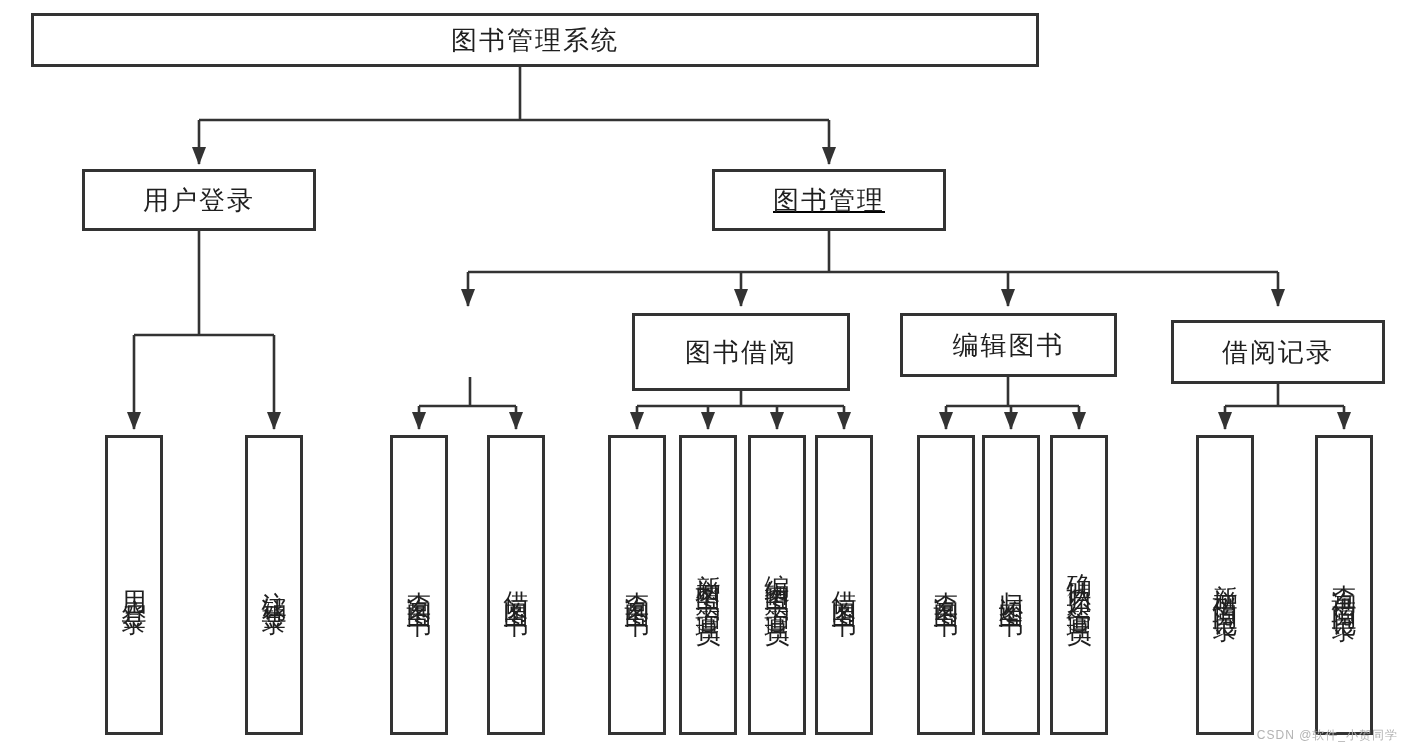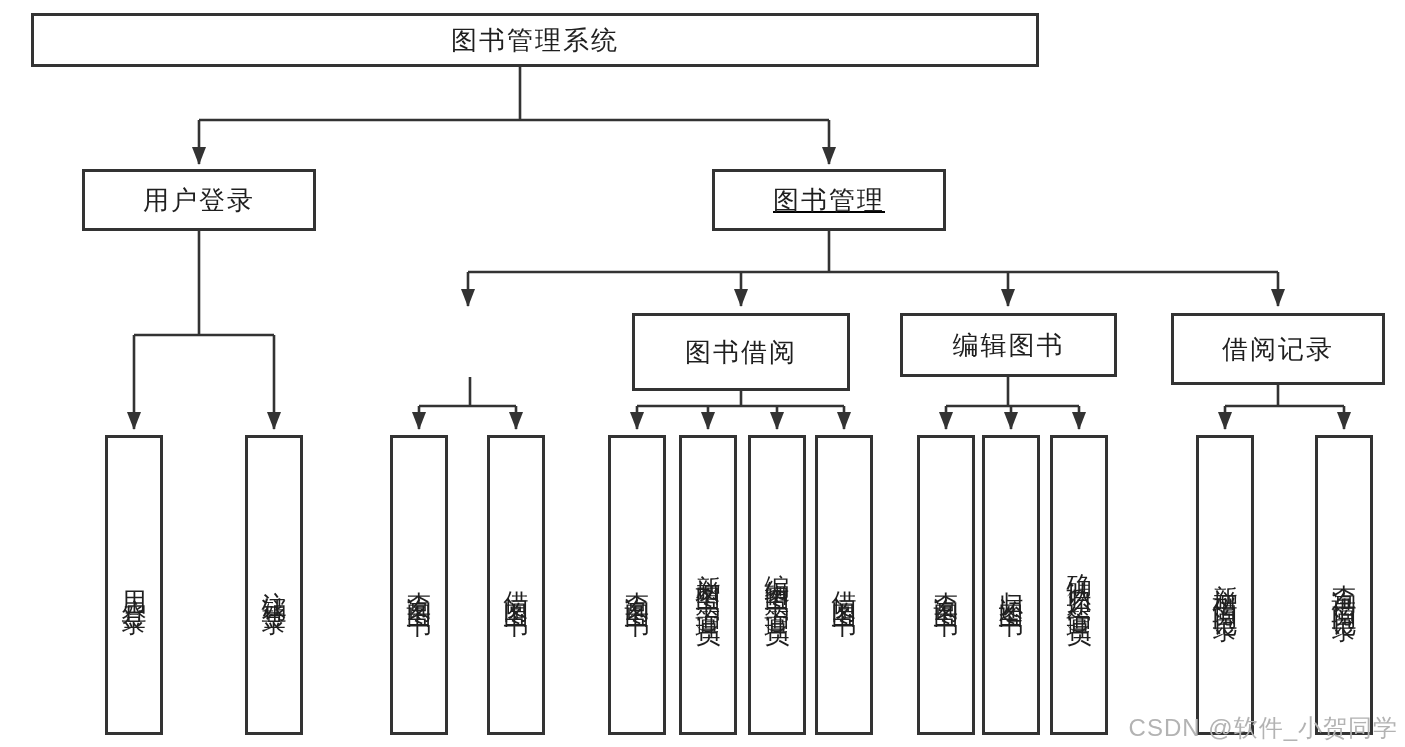--- a/index.html
+++ b/index.html
@@ -63,21 +63,21 @@
     letter-spacing: 7px;
     line-height: 1;
     color: var(--text);
     white-space: nowrap;
   }
 
   #watermark {
     position: absolute;
     right: 7px;
     bottom: 3px;
-    font-size: 24px;
+    font-size: 12px;
     letter-spacing: 1px;
     color: var(--watermark);
     z-index: 5;
     white-space: nowrap;
     text-align: right;
   }
 </style>
 </head>
 <body>
 
@@ -134,21 +134,21 @@
   <div class="hbox" style="left:712px; top:169px; width:234px; height:62px;text-decoration:underline;">
     <span>图书管理</span>
   </div>
 
   <div class="hbox" style="left:632px; top:313px; width:218px; height:78px;">
     <span>图书借阅</span>
   </div>
   <div class="hbox" style="left:900px; top:313px; width:217px; height:64px;">
     <span>编辑图书</span>
   </div>
-  <div class="hbox" style="left:1171px; top:313px; width:214px; height:72px;">
+  <div class="hbox" style="left:1171px; top:320px; width:214px; height:64px;">
     <span>借阅记录</span>
   </div>
 
   <div class="vbox" style="left:105px; top:435px;">
     <span>用户登录</span>
   </div>
   <div class="vbox" style="left:245px; top:435px;">
     <span>注销登录</span>
   </div>
 

